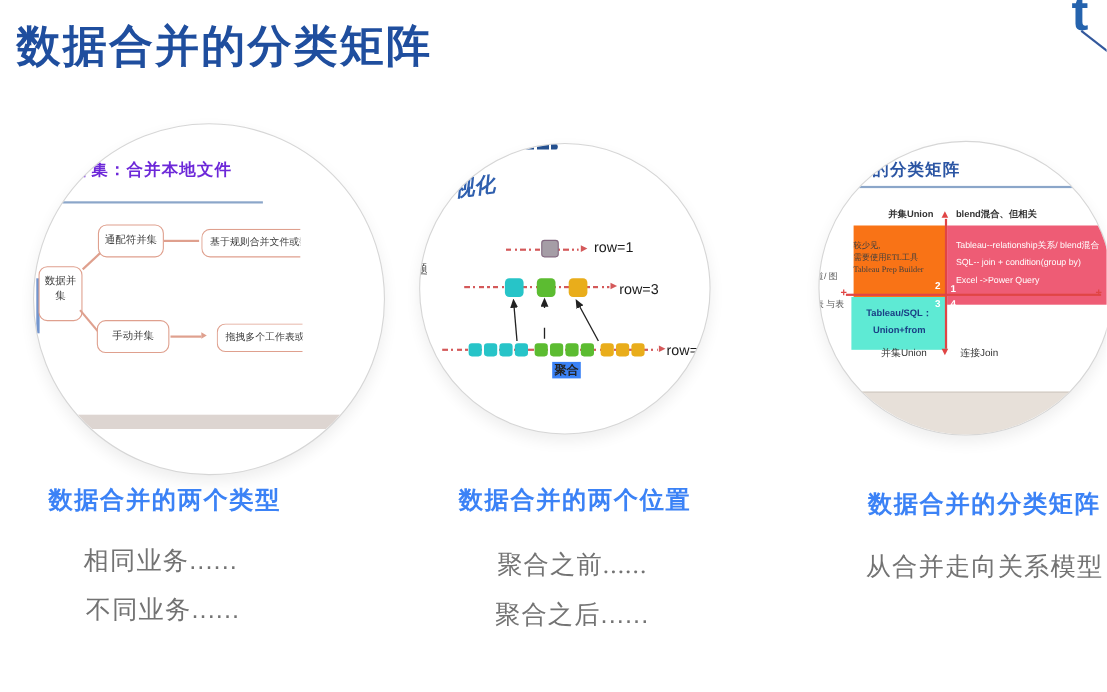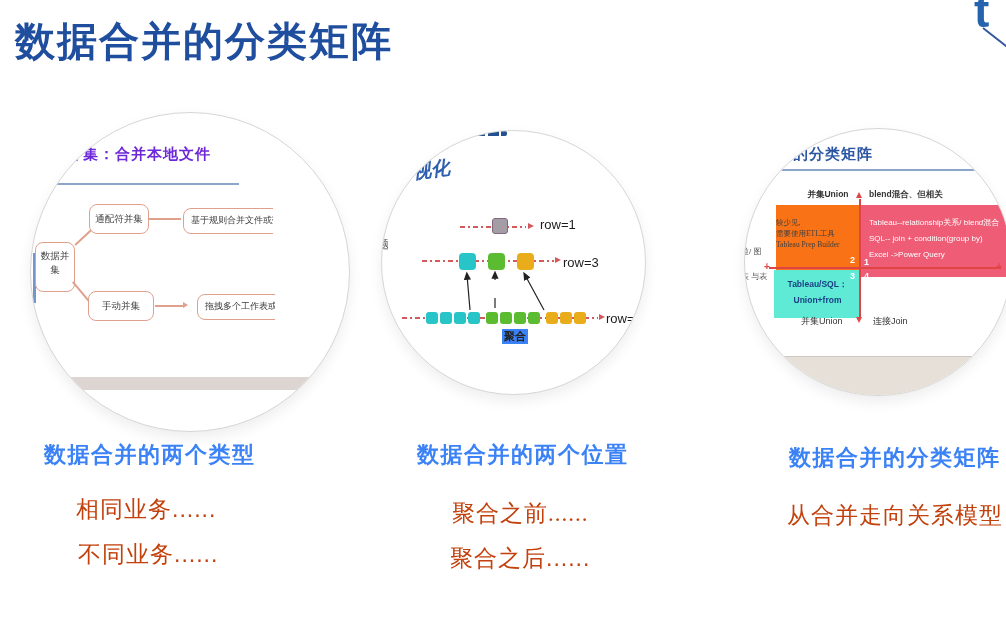--- a/index.html
+++ b/index.html
@@ -64,21 +64,21 @@
   .redline-h{position:absolute;height:1.5px;background:#e04545;}
   .redline-v{position:absolute;width:1.5px;background:#e04545;}
   .redplus{position:absolute;color:#e04545;font-size:10px;font-weight:700;}
   .red-up{position:absolute;width:0;height:0;border-left:3px solid transparent;border-right:3px solid transparent;border-bottom:6px solid #e04545;}
   .red-down{position:absolute;width:0;height:0;border-left:3px solid transparent;border-right:3px solid transparent;border-top:6px solid #e04545;}
   .axislab{position:absolute;font-size:9px;color:#333;white-space:nowrap;}
   .edgefrag{position:absolute;font-size:8px;line-height:10px;color:#555;white-space:nowrap;}
   .c3-band{position:absolute;left:0;top:227px;width:266px;height:40px;background:#e7e0d9;border-top:1px solid #cfc8c0;}
   
   .cap-head{font-size:22px;font-weight:800;color:#3b82f6;letter-spacing:1.5px;white-space:nowrap;}
-  .cap-note{font-size:23px;font-weight:500;color:#c2410c;letter-spacing:1px;white-space:nowrap;}
+  .cap-note{font-size:23px;font-weight:500;color:#737373;letter-spacing:1px;white-space:nowrap;}
 </style>
 </head>
 <body>
 
 <div class="abs page-title">数据合并的分类矩阵</div>
 
 <div class="abs logo-t">t</div>
 <div class="abs logo-slash"></div>
 
 <div class="circle c1">

